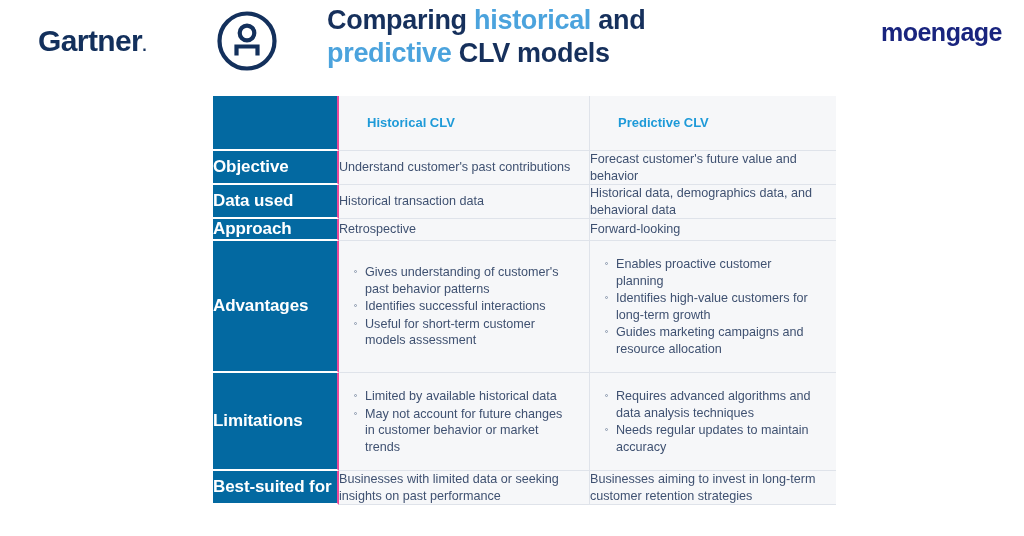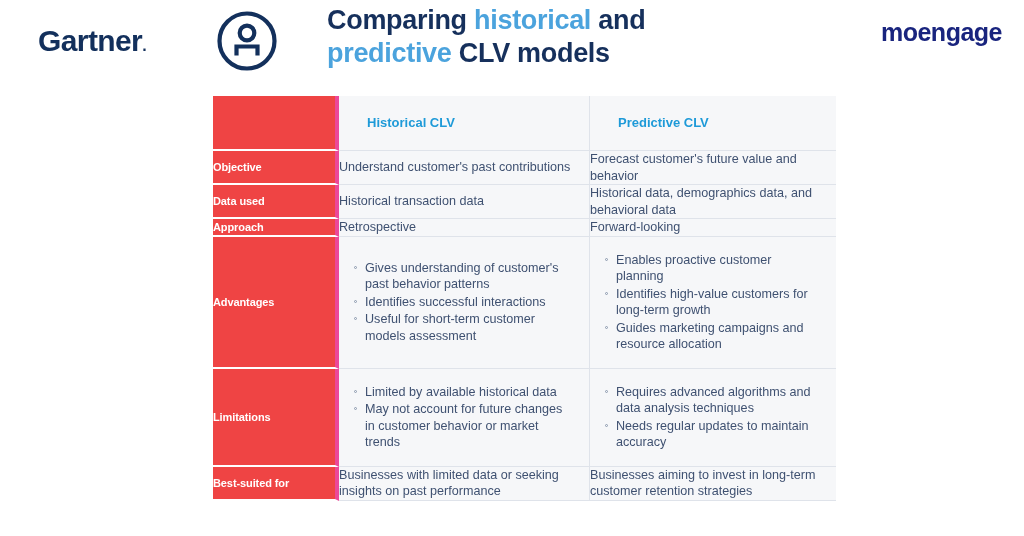--- a/index.html
+++ b/index.html
@@ -111,27 +111,27 @@
   .table td, .table th {
     vertical-align: middle;
     padding: 0;
   }
 
   .col-label { width: 126px; }
   .col-hist  { width: 250px; }
   .col-pred  { width: 247px; }
 
   .label-cell {
-    background: #ef4444;
+    background: #0369a1;
     color: #ffffff;
-    font-size: 11px;
+    font-size: 17px;
     font-weight: bold;
     padding: 10px 0 10px 9px;
     border-bottom: 2px solid #ffffff;
-    border-right: 4px solid #ec4899;
+    border-right: 2px solid #ec4899;
     letter-spacing: -0.1px;
   }
   .label-cell.header-blank {
     padding: 0;
   }
 
   .body-cell {
     background: #f6f7f9;
     color: #3f5171;
     font-size: 12.6px;

